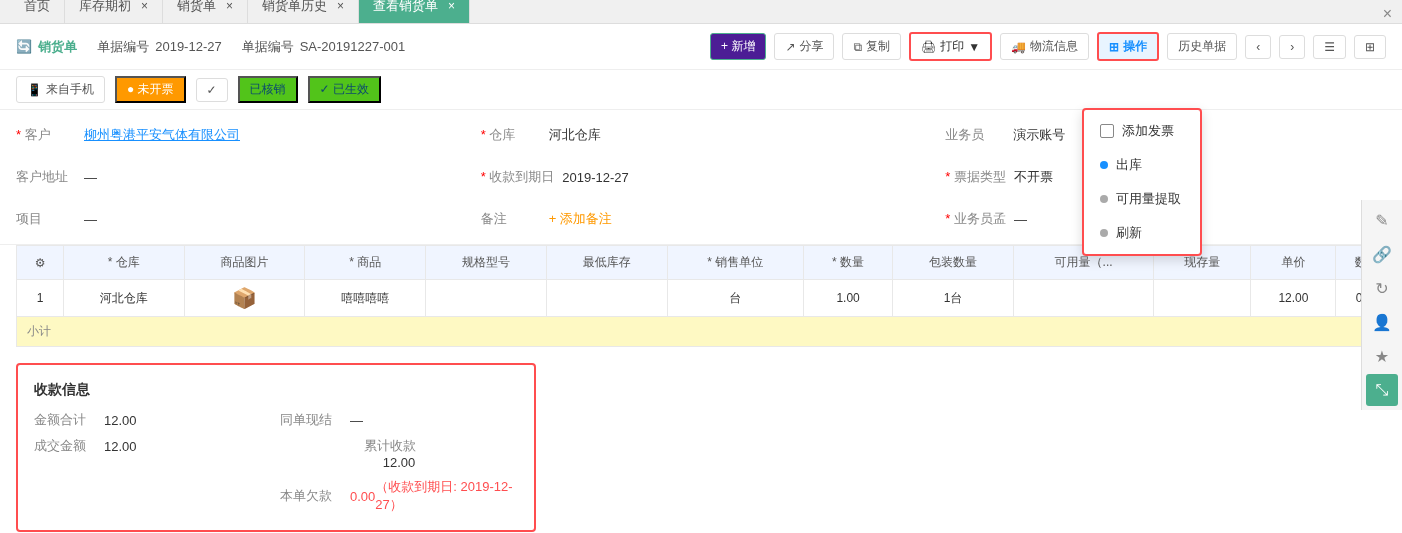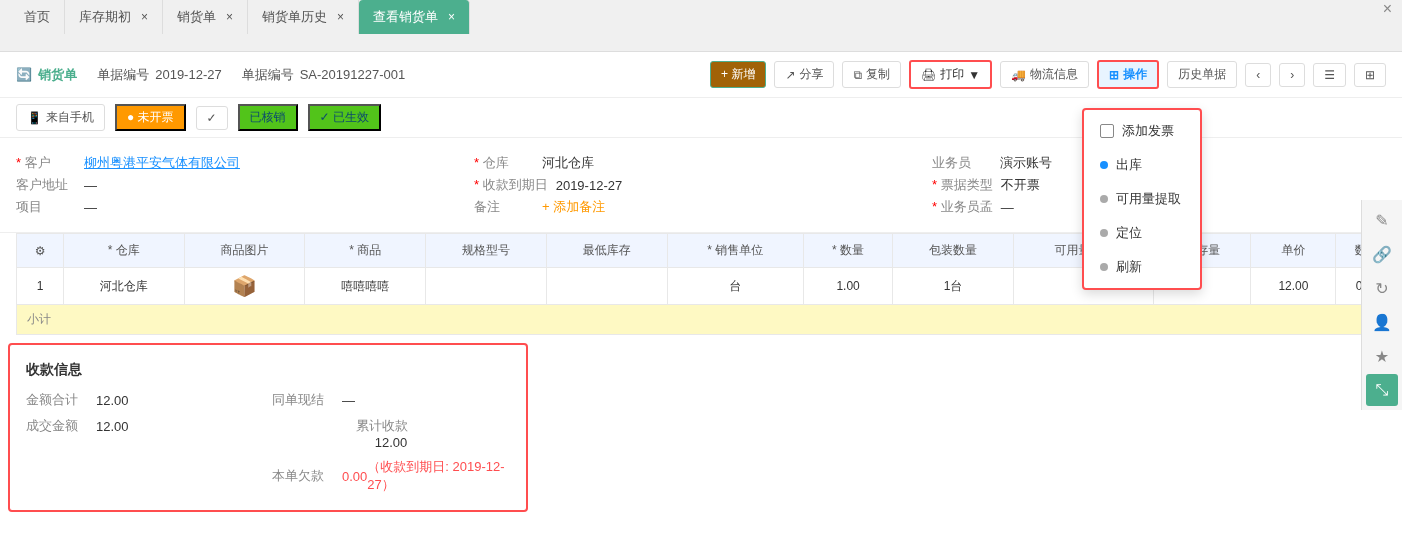--- a/index.html
+++ b/index.html
@@ -1,22 +1,22 @@
 <!DOCTYPE html>
 <html><head>
   <meta charset="utf-8">
   <style>
     * { box-sizing: border-box; margin: 0; padding: 0; }
     body { font-family: 'Microsoft YaHei', Arial, sans-serif; font-size: 13px; background: #f5f5f5; color: #333; }
 
     
     .tab-bar {
-      display: flex; align-items: flex-start;
+      display: flex; align-items: flex-end;
       background: #f0f0f0; border-bottom: 1px solid #ddd;
-      padding: 0 10px; height: 52px; position: relative;
+      padding: 0 10px; height: 24px; position: relative;
     }
     .tab-item {
       display: flex; align-items: center; gap: 6px;
       padding: 8px 14px; cursor: pointer;
       font-size: 13px; color: #555;
       border-right: 1px solid #ddd;
     }
     .tab-item.active {
       background: #4caf8e; color: #fff;
       border-radius: 4px 4px 0 0;
@@ -35,58 +35,58 @@
     
     .doc-header {
       display: flex; align-items: center;
       padding: 8px 16px; border-bottom: 1px solid #eee;
       gap: 20px;
     }
     .doc-title { display: flex; align-items: center; gap: 6px; font-weight: bold; color: #4caf8e; }
     .doc-meta { display: flex; align-items: center; gap: 6px; color: #555; }
     .doc-actions { margin-left: auto; display: flex; align-items: center; gap: 8px; }
     .btn { padding: 4px 10px; border-radius: 3px; border: 1px solid #ddd; cursor: pointer; font-size: 12px; background: #fff; color: #555; display: inline-flex; align-items: center; gap: 4px; }
-    .btn-green { background: #a16207; color: #fff; border-color: #4caf8e; }
+    .btn-green { background: #4c1d95; color: #fff; border-color: #4caf8e; }
     .btn-active { background: #e8f4ff; border-color: #1890ff; color: #1890ff; font-weight: bold; }
 
     
     .second-toolbar {
       display: flex; align-items: center;
       padding: 6px 16px; border-bottom: 1px solid #eee;
       gap: 10px; background: #fff;
     }
     .status-badge {
       padding: 3px 10px; border-radius: 0; font-size: 12px;
       cursor: pointer;
     }
     .badge-orange { background: #ff9900; color: #fff; }
     .badge-green { background: #52c41a; color: #0c4a6e; }
 
     
     .form-area {
       padding: 16px; display: grid; grid-template-columns: 1fr 1fr 1fr;
-      gap: 4px; border-bottom: 1px solid #eee;
+      gap: 24px; border-bottom: 1px solid #eee;
     }
     .form-row { display: flex; align-items: center; gap: 8px; }
     .form-label { color: #888; min-width: 60px; white-space: nowrap; }
     .form-label.required::before { content: '* '; color: red; }
     .form-value { color: #333; }
     .form-value.link { color: #1890ff; cursor: pointer; text-decoration: underline; }
 
     
     .table-area { padding: 0 16px; }
     table { width: 100%; border-collapse: collapse; font-size: 12px; }
     thead tr { background: #f0f5ff; }
     th { padding: 8px 6px; border: 1px solid #e8e8e8; text-align: center; color: #555; font-weight: normal; white-space: nowrap; }
     td { padding: 6px 6px; border: 1px solid #e8e8e8; text-align: center; color: #333; }
     tr.subtotal td { background: #fef9c3; }
 
     
     .payment-box {
-      margin: 8px; padding: 16px;
+      margin: 16px; padding: 16px;
       border: 2px solid #ff4d4f; border-radius: 4px;
       background: #fff; max-width: 520px;
     }
     .payment-title { font-weight: bold; margin-bottom: 12px; font-size: 14px; }
     .payment-grid { display: grid; grid-template-columns: 1fr 1fr; gap: 8px; }
     .payment-row { display: flex; gap: 0; align-items: center; }
     .payment-label { color: #888; min-width: 70px; }
     .payment-value { color: #333; }
     .payment-red { color: #ff4d4f; }
     .payment-date { color: #ff4d4f; }
@@ -341,24 +341,20 @@
   <div class="dropdown-item">
     <div class="dot dot-blue"></div>
     <span>出库</span>
   </div>
   <div class="dropdown-item">
     <div class="dot" style="background:#aaa;"></div>
     <span>可用量提取</span>
   </div>
   <div class="dropdown-item">
     <div class="dot" style="background:#aaa;"></div>
-    <span>定位</span>
-  </div>
-  <div class="dropdown-item">
-    <div class="dot" style="background:#aaa;"></div>
     <span>刷新</span>
   </div>
 </div>
 
 <div class="right-sidebar">
   <div class="sidebar-icon">✎</div>
   <div class="sidebar-icon">🔗</div>
   <div class="sidebar-icon">↻</div>
   <div class="sidebar-icon">👤</div>
   <div class="sidebar-icon">★</div>

